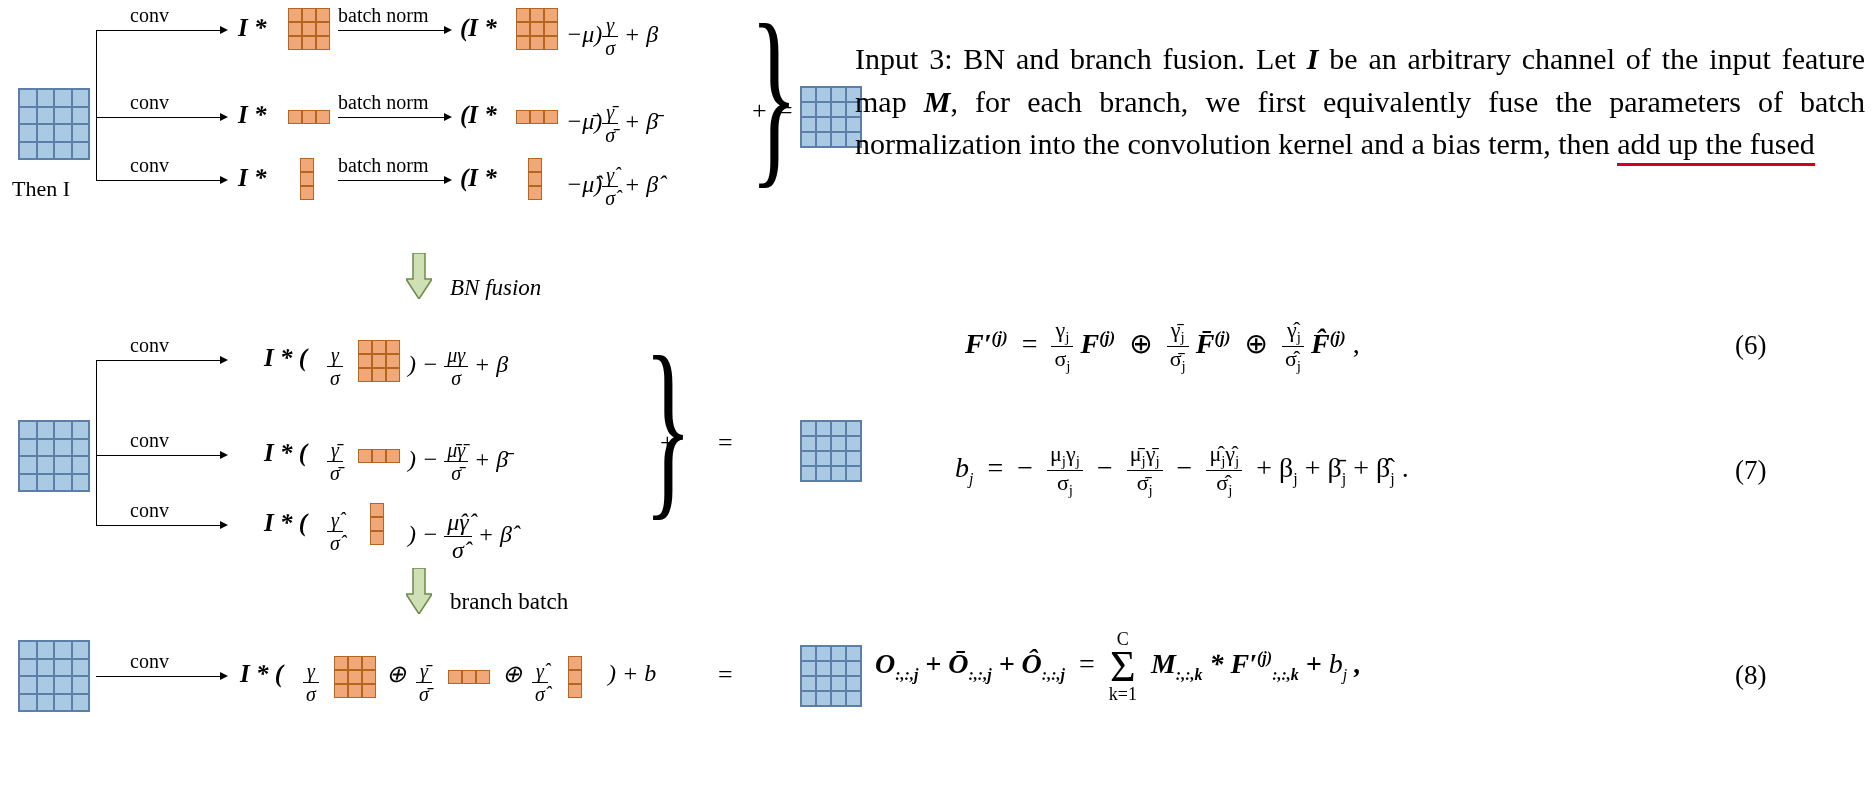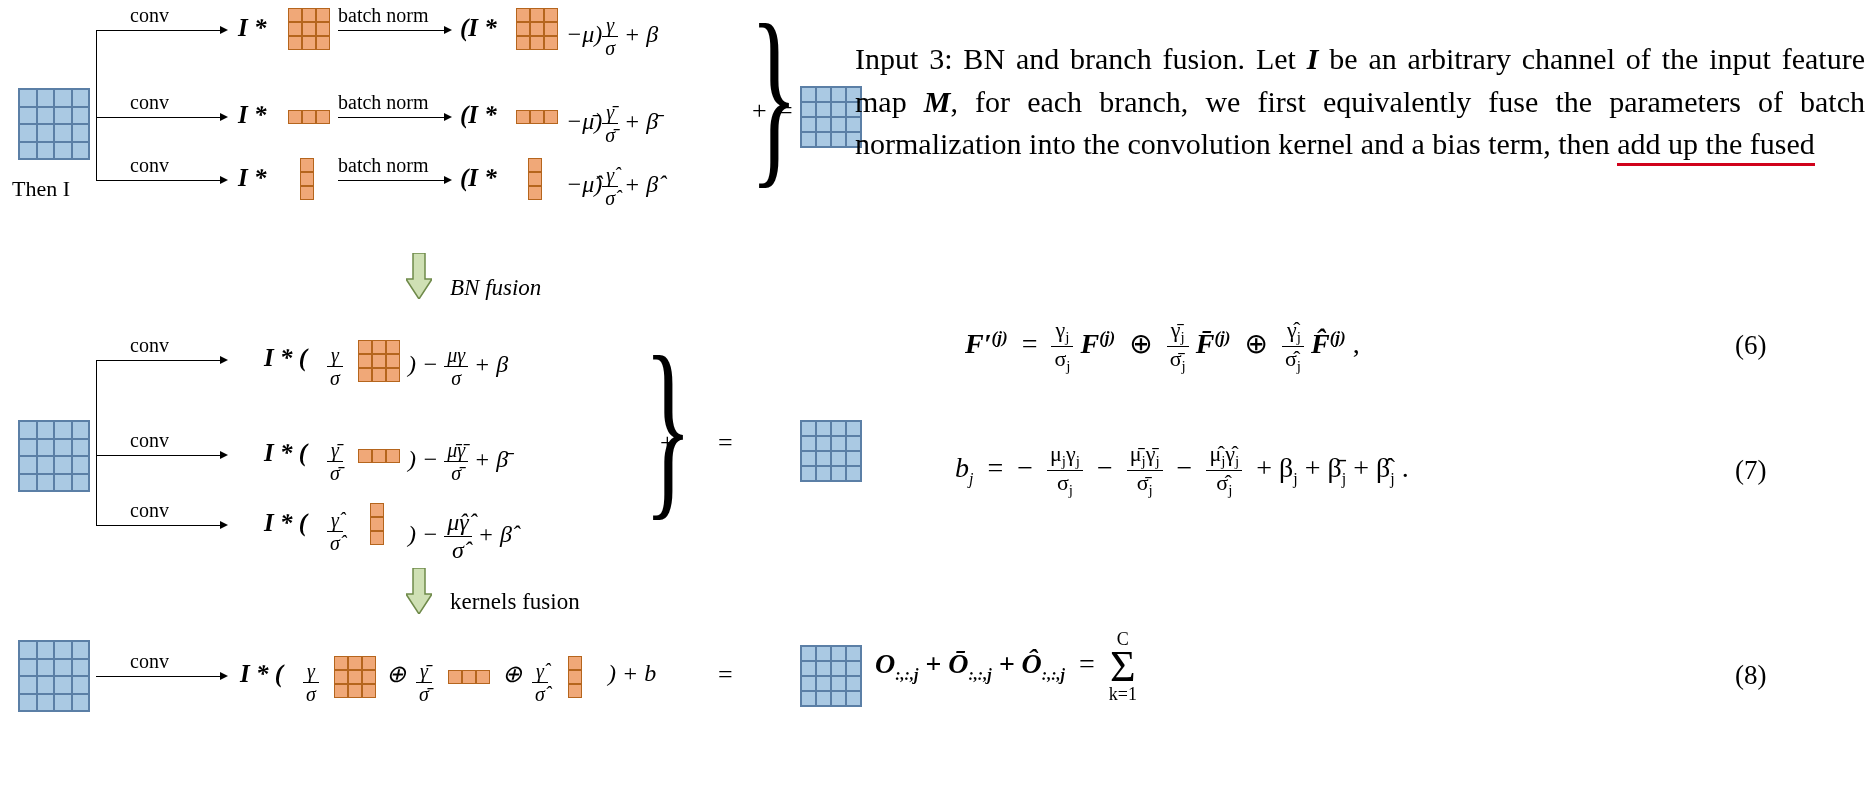--- a/index.html
+++ b/index.html
@@ -314,21 +314,21 @@
         <div class="cell"></div>
       <div class="cell"></div>
         <div class="cell"></div>
         <div class="cell"></div>
         <div class="cell"></div>
     </div>
 
     <svg class="fusion-arrow" style="left:406px;top:568px;" viewBox="0 0 26 46">
       <polygon points="7,0 19,0 19,26 26,26 13,46 0,26 7,26" fill="#cfe0b4" stroke="#6f8a4a" stroke-width="1.5"></polygon>
     </svg>
-    <div class="lbl" style="left:450px;top:589px;font-size:23px;">kernels fusion</div>
+    <div class="lbl" style="left:450px;top:589px;font-size:23px;">branch batch</div>
 
     <div class="grid" style="position:absolute;left:18px;top:640px;width:72px;height:72px;grid-template-columns:repeat(4,1fr);grid-template-rows:repeat(4,1fr);">
       <div class="cell"></div>
         <div class="cell"></div>
         <div class="cell"></div>
         <div class="cell"></div>
       <div class="cell"></div>
         <div class="cell"></div>
         <div class="cell"></div>
         <div class="cell"></div>
@@ -435,18 +435,19 @@
 
 
     <div class="eq" style="left:20px;top:630px;font-size:28px;">
       <span class="bold-it">O<sub style="font-size:16px;">:,:,j</sub> + Ō<sub style="font-size:16px;">:,:,j</sub> + Ô<sub style="font-size:16px;">:,:,j</sub></span>
       <span>&nbsp;=&nbsp;</span>
       <span class="sumsym">
         <span style="display:block;font-size:18px;line-height:1;">C</span>
         <span class="big">Σ</span>
         <span style="display:block;font-size:18px;line-height:1;">k=1</span>
       </span>
+      <span class="bold-it">&nbsp;M<sub style="font-size:16px;">:,:,k</sub> * F′<sup style="font-size:16px;">(j)</sup><sub style="font-size:16px;">:,:,k</sub> + <span class="mathit" style="font-weight:normal;">b<sub style="font-size:16px;">j</sub></span> ,</span>
     </div>
     <div class="eqnum" style="left:880px;top:660px;">(8)</div>
 
   </div>
 
 </div>
 
 </body></html>

